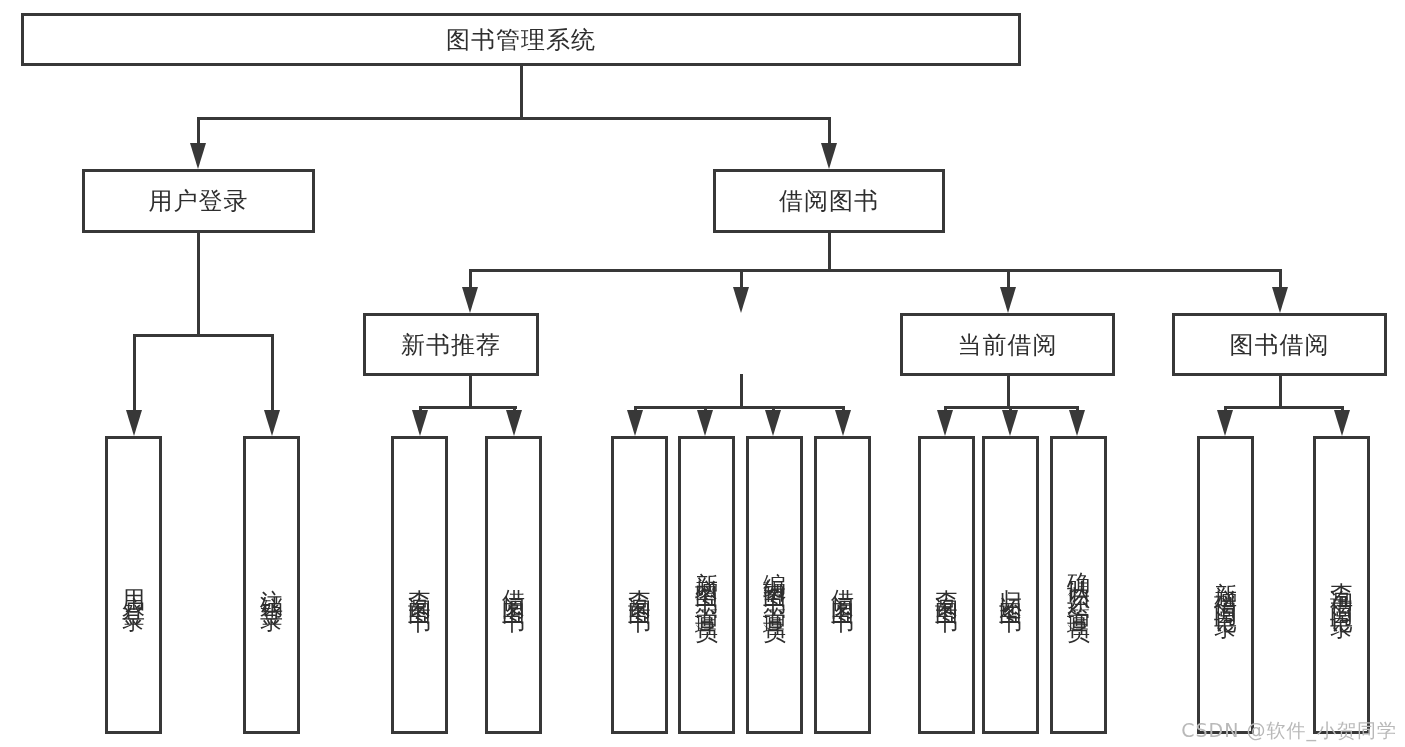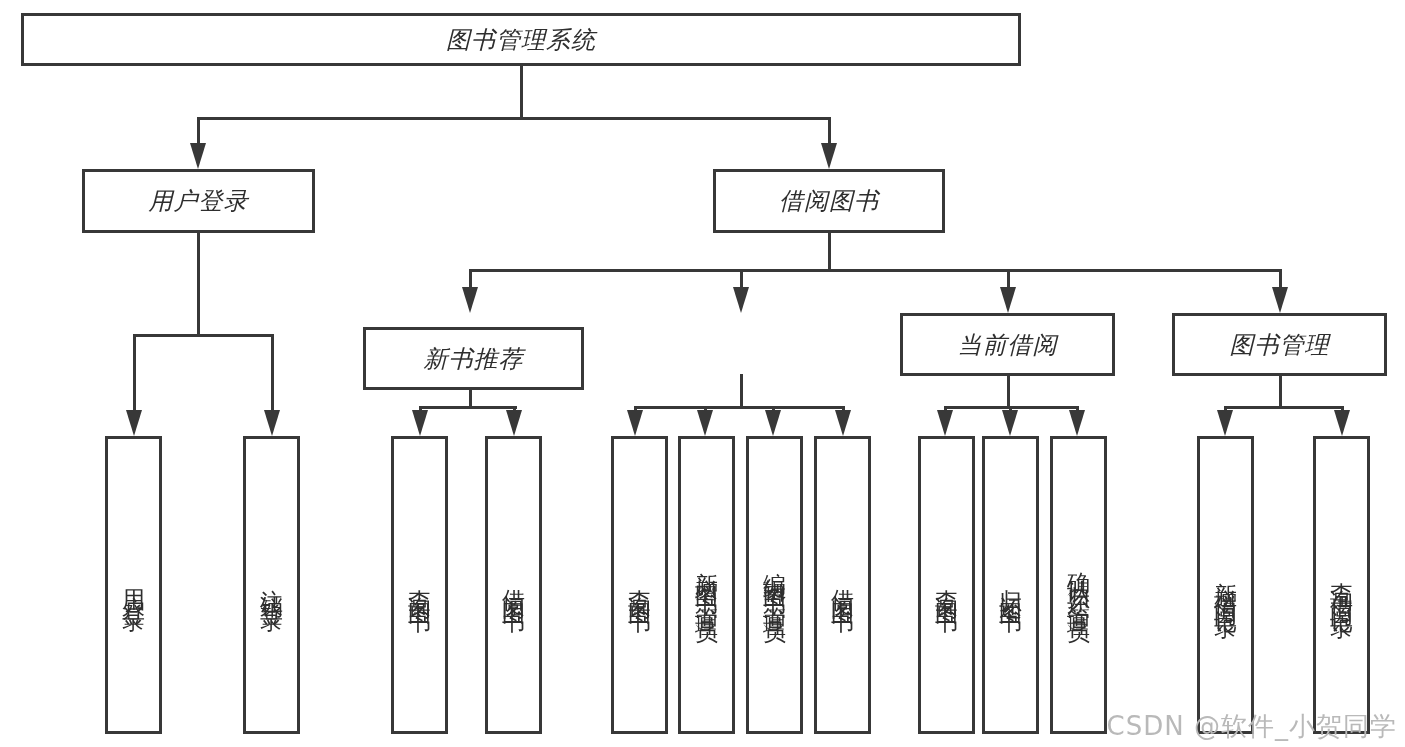--- a/index.html
+++ b/index.html
@@ -4,38 +4,38 @@
 <style>
   html,body{margin:0;padding:0;background:#ffffff;}
   .canvas{
     position:relative;width:1405px;height:747px;background:#ffffff;
     font-family:"DejaVu Sans","Liberation Sans",sans-serif;overflow:hidden;
   }
   .node{
     position:absolute;border:3px solid #383838;background:#ffffff;
     display:flex;align-items:center;justify-content:center;box-sizing:border-box;
   }
-  .node-label{font-size:24px;color:#2e2e2e;letter-spacing:1px;white-space:nowrap;font-style:italic;}
+  .node-label{font-size:24px;color:#2e2e2e;letter-spacing:1px;white-space:nowrap;}
   .leaf{
     position:absolute;top:436px;width:57px;height:298px;border:3px solid #383838;
     background:#ffffff;display:flex;align-items:center;justify-content:center;box-sizing:border-box;
   }
   .leaf-label{
     writing-mode:vertical-lr;text-orientation:mixed;
     font-size:23px;color:#2e2e2e;letter-spacing:7px;line-height:1;
   }
   .lv{position:absolute;width:3px;background:#383838;}
   .lh{position:absolute;height:3px;background:#383838;}
   .arr{
     position:absolute;width:0;height:0;
     border-left:8px solid transparent;border-right:8px solid transparent;
     border-top:26px solid #383838;
   }
   .watermark{
-    position:absolute;right:8px;bottom:3px;font-size:26px;color:#b9b9b9;
+    position:absolute;right:8px;bottom:3px;font-size:19px;color:#b9b9b9;
     letter-spacing:1px;white-space:nowrap;z-index:5;
   }
 </style>
 </head>
 <body>
 
 <div class="canvas">
 
   <div class="lv" style="left:520px;top:64px;height:54px"></div>
   <div class="lh" style="left:197px;top:117px;width:634px"></div>
@@ -100,28 +100,28 @@
     <span class="node-label">图书管理系统</span>
   </div>
 
   <div class="node" style="left:82px;top:169px;width:233px;height:64px">
     <span class="node-label">用户登录</span>
   </div>
   <div class="node" style="left:713px;top:169px;width:232px;height:64px">
     <span class="node-label">借阅图书</span>
   </div>
 
-  <div class="node" style="left:363px;top:327px;width:221px;height:63px">
+  <div class="node" style="left:363px;top:313px;width:176px;height:63px">
     <span class="node-label">新书推荐</span>
   </div>
   <div class="node" style="left:900px;top:313px;width:215px;height:63px">
     <span class="node-label">当前借阅</span>
   </div>
   <div class="node" style="left:1172px;top:313px;width:215px;height:63px">
-    <span class="node-label">图书管理</span>
+    <span class="node-label">图书借阅</span>
   </div>
 
   <div class="leaf" style="left:105px">
     <span class="leaf-label">用户登录</span>
   </div>
   <div class="leaf" style="left:243px">
     <span class="leaf-label">注销登录</span>
   </div>
 
   <div class="leaf" style="left:391px">

